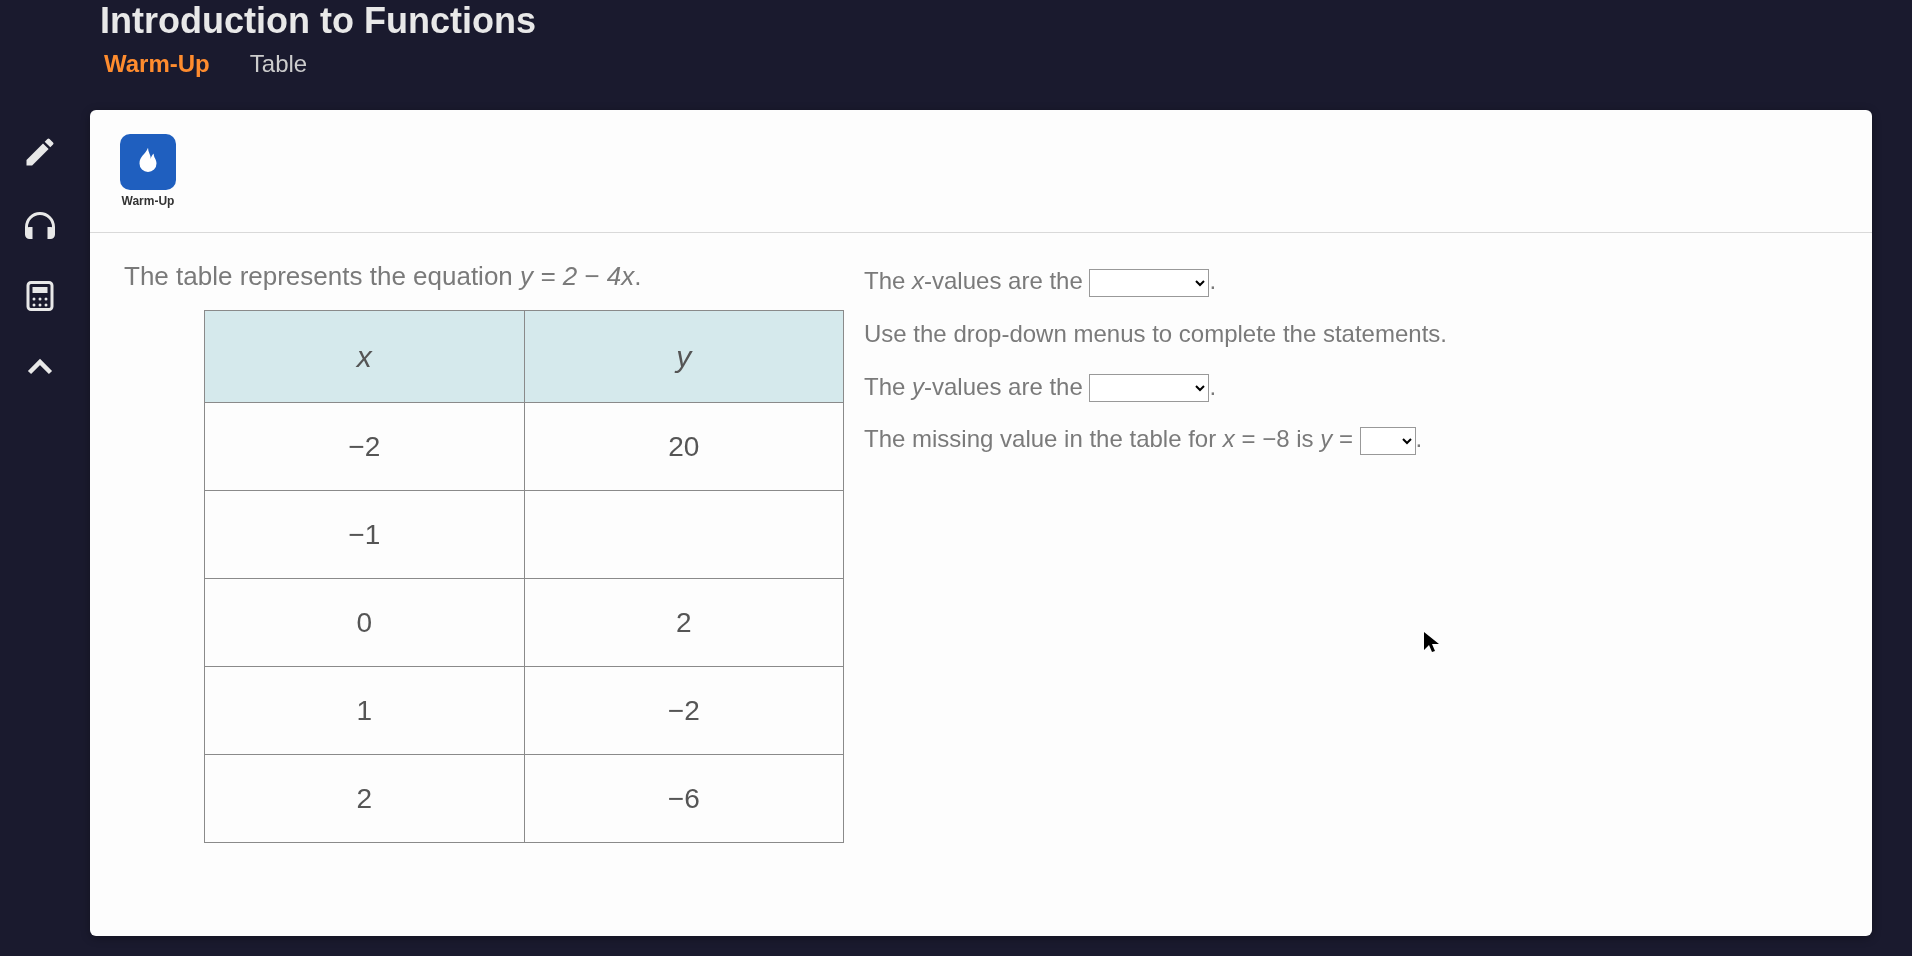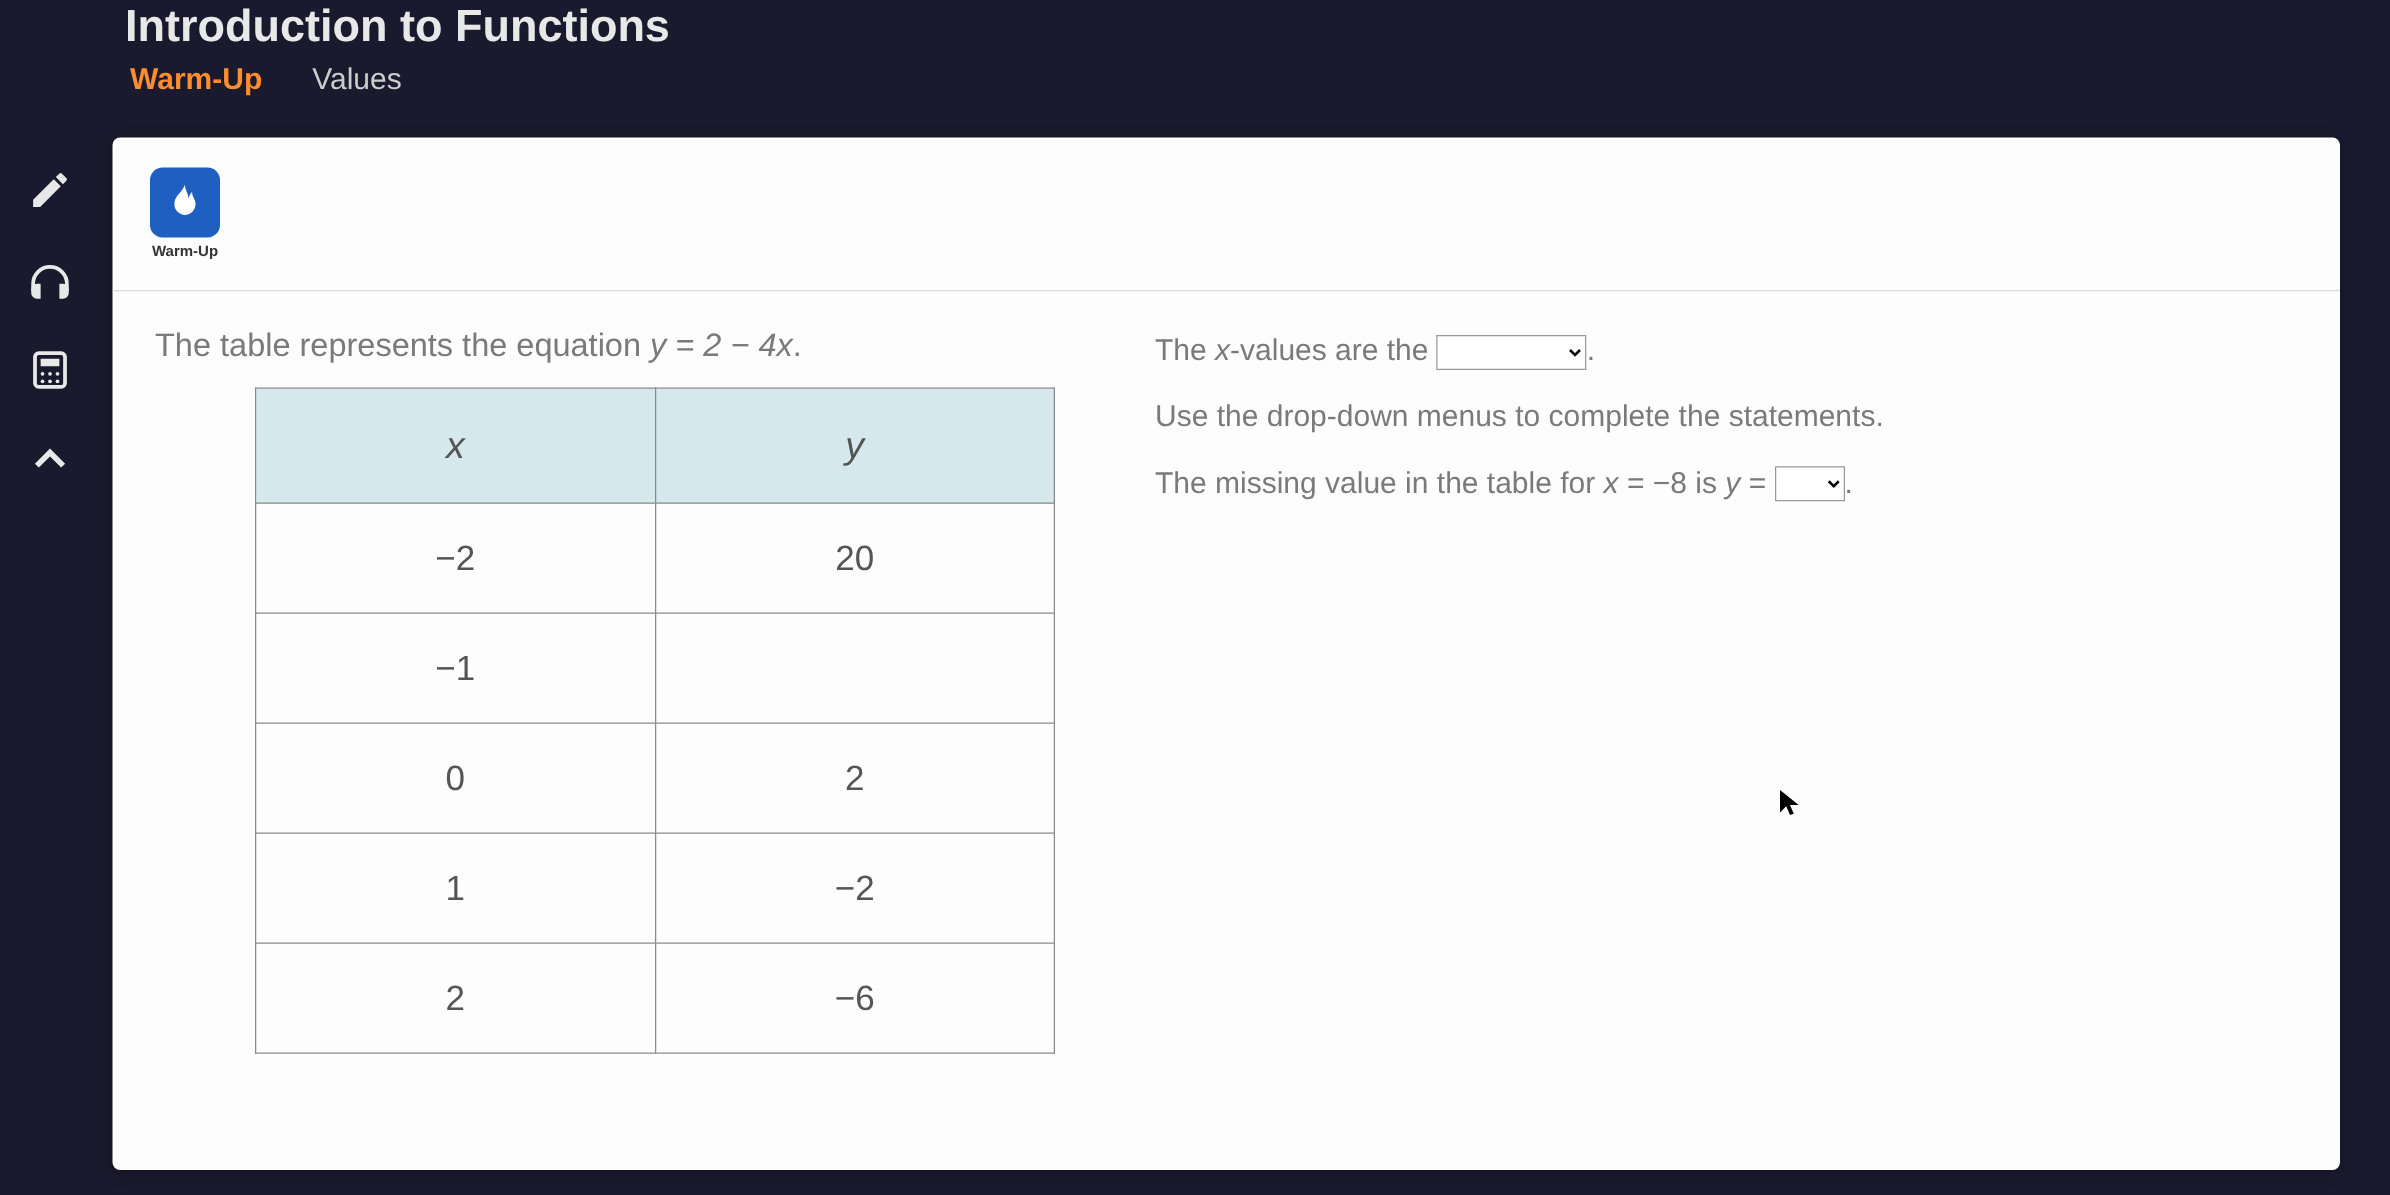--- a/index.html
+++ b/index.html
@@ -97,21 +97,20 @@
       color: #333;
     }
     .section-title {
       font-size: 44px;
       color: #e47a2e;
       font-weight: 600;
     }
     .body-area {
       display: flex;
       padding: 28px 34px;
-      gap: 60px;
     }
     .left-col { flex: 0 0 740px; }
     .intro-text {
       font-size: 26px;
       color: #7a7a7a;
       margin-bottom: 18px;
     }
     .intro-text .ital { font-style: italic; }
     .val-table {
       border-collapse: collapse;
@@ -156,21 +155,21 @@
       font-size: 22px;
     }
   </style>
 </head>
 <body>
 
 <div class="header-bar">
   <div class="lesson-title">Introduction to Functions</div>
   <div class="tab-row">
     <div class="tab active">Warm-Up</div>
-    <div class="tab">Values</div>
+    <div class="tab">Table</div>
   </div>
 </div>
 
 <div class="sidebar">
   <div class="side-btn">
     <svg viewBox="0 0 24 24" fill="#e8e8e8">
         <path d="M3 17.25V21h3.75l11-11-3.75-3.75-11 11zM20.7 7.04a1 1 0 0 0 0-1.41l-2.34-2.34a1 1 0 0 0-1.41 0l-1.83 1.83 3.75 3.75 1.83-1.83z"></path>
       </svg>
   </div>
   <div class="side-btn">
@@ -250,20 +249,24 @@
     </div>
 
     <div class="right-col">
       <div class="stmt">
         <span>The </span><span class="ital">x</span><span>-values are the </span>
         <select class="dd"><option></option></select><span>.</span>
       </div>
 
       <div class="stmt">Use the drop-down menus to complete the statements.</div>
 
+      <div class="stmt">
+        <span>The </span><span class="ital">y</span><span>-values are the </span>
+        <select class="dd"><option></option></select><span>.</span>
+      </div>
 
       <div class="stmt">
         <span>The missing value in the table for </span><span class="ital">x</span><span> = −8 is </span><span class="ital">y</span><span> = </span>
         <select class="dd small"><option></option></select><span>.</span>
       </div>
     </div>
   </div>
 
   <div class="cursor-ptr">
     <svg width="20" height="24" viewBox="0 0 20 24">

